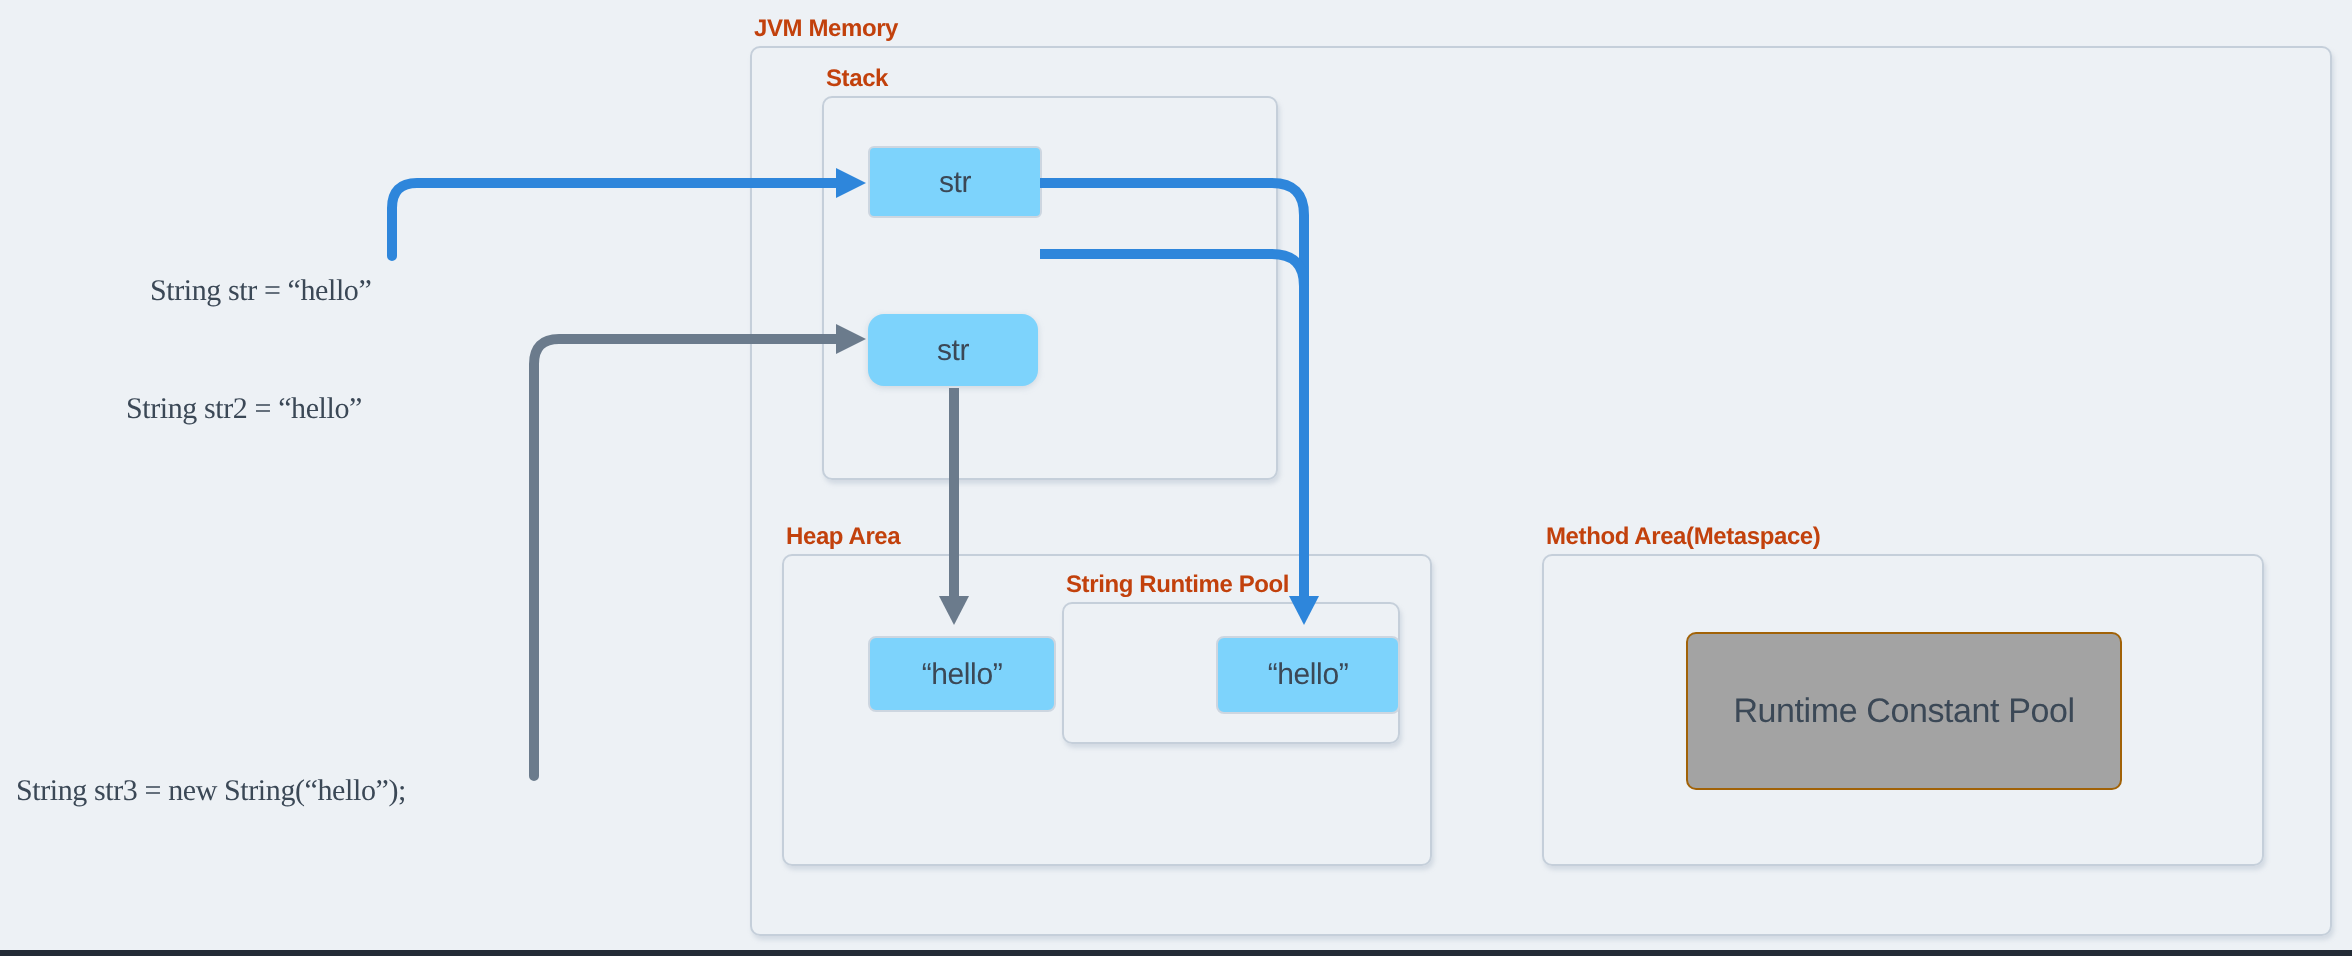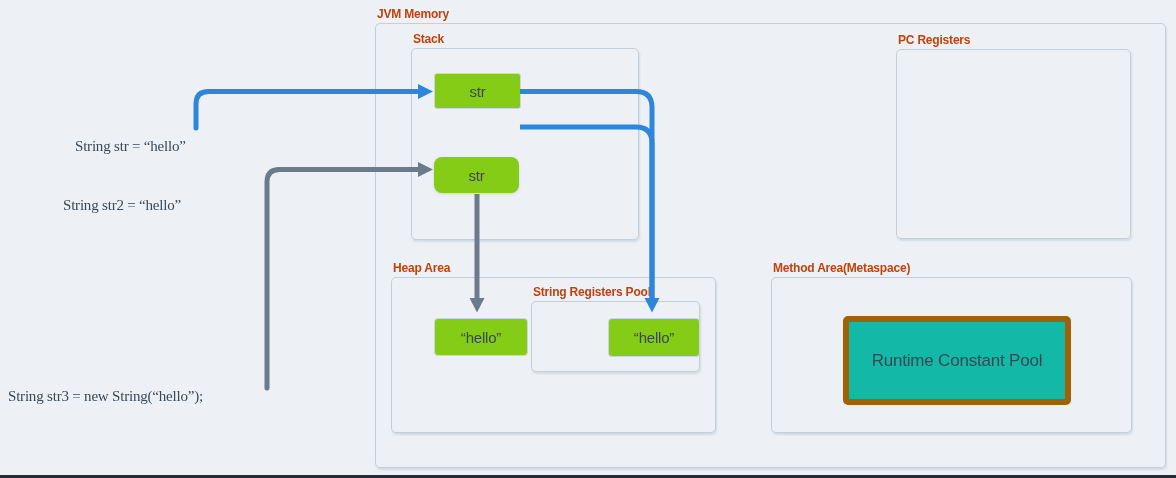--- a/index.html
+++ b/index.html
@@ -14,32 +14,32 @@
     position:absolute; border:1.5px solid #c5cfda; border-radius:5px;
     box-shadow:1px 2px 2px rgba(163,177,196,0.35);
   }
   .area-label {
     position:absolute; top:-17px; left:1px;
     font-size:12px; font-weight:bold; color:#c2410c;
     white-space:nowrap; letter-spacing:-0.2px;
   }
   
   .valbox {
-    position:absolute; background:#84cc16;
+    position:absolute; background:#7dd3fc;
     border:1px solid #cdd6e0; border-radius:4px;
     display:flex; align-items:center; justify-content:center;
     font-size:15px; color:#3b4856;
   }
   .valbox.borderless {
     border:none; border-radius:8px;
     box-shadow:0 1px 3px rgba(150,165,185,0.35);
   }
   .rcp {
-    position:absolute; background:#14b8a6;
-    border:6px solid #a16207; border-radius:5px;
+    position:absolute; background:#a3a3a3;
+    border:1px solid #a16207; border-radius:5px;
     display:flex; align-items:center; justify-content:center;
     font-size:17px; color:#3b4856;
   }
   .code-label {
     position:absolute; font-size:15px; color:#3b4856; white-space:nowrap;font-family:Liberation Serif, serif;
   }
   .arrow-layer {
     position:absolute; left:0; top:0; z-index:5; pointer-events:none;
   }
   .bottom-bar {
@@ -58,30 +58,27 @@
 
   <div class="area" style="left:375px; top:23px; width:789px; height:443px;">
     <span class="area-label">JVM Memory</span>
   </div>
 
   <div class="area" style="left:411px; top:48px; width:226px; height:190px;">
     <span class="area-label">Stack</span>
   </div>
 
 
-  <div class="area" style="left:896px; top:49px; width:233px; height:188px;">
-    <span class="area-label">PC Registers</span>
-  </div>
 
   <div class="area" style="left:391px; top:277px; width:323px; height:154px;">
     <span class="area-label">Heap Area</span>
   </div>
 
   <div class="area" style="left:531px; top:301px; width:167px; height:69px;">
-    <span class="area-label">String Registers Pool</span>
+    <span class="area-label">String Runtime Pool</span>
   </div>
 
   <div class="area" style="left:771px; top:277px; width:359px; height:154px;">
     <span class="area-label">Method Area(Metaspace)</span>
   </div>
 
   <div class="valbox" style="left:434px; top:73px; width:85px; height:34px; border-radius:3px;">str</div>
   <div class="valbox borderless" style="left:434px; top:157px; width:85px; height:36px;">str</div>
 
   <div class="valbox" style="left:434px; top:318px; width:92px; height:36px;">“hello”</div>

